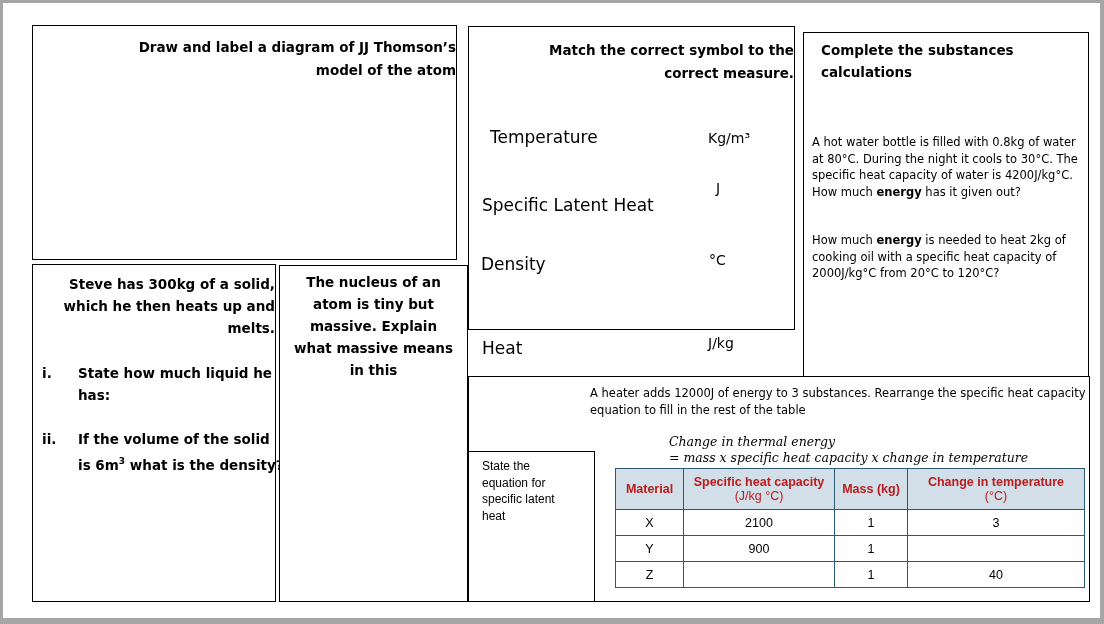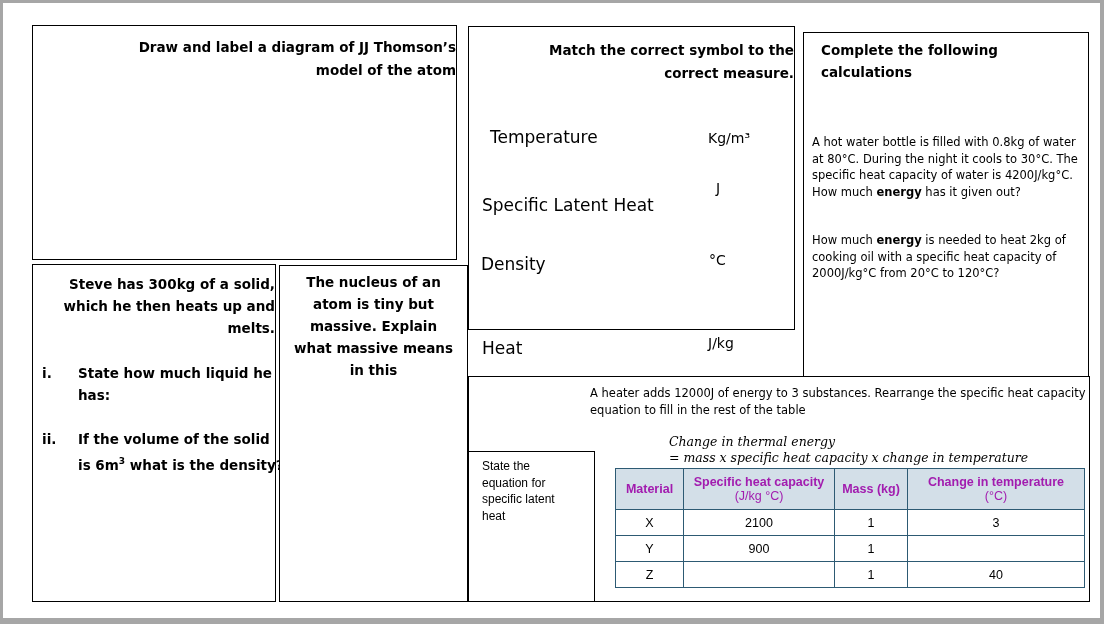--- a/index.html
+++ b/index.html
@@ -16,21 +16,21 @@
   .title { font-family:"DejaVu Sans", sans-serif; font-weight:bold; font-size:13.5px; line-height:22px; text-align:right; }
   .abs { position:absolute; white-space:nowrap; }
   .body-s { font-size:11.5px; line-height:16.5px; }
   .measure { font-size:17px; }
   .unit { font-size:14px; }
   table.sh {
     position:absolute; border-collapse:collapse; font-family:"Liberation Sans", sans-serif;
     font-size:12.5px; text-align:center;
   }
   table.sh th {
-    background:#d3dfe8; font-weight:normal; color:#a21caf; border:1px solid #2d5a73;
+    background:#d3dfe8; font-weight:normal; color:#b91c1c; border:1px solid #2d5a73;
     padding:0; height:40px;
   }
   table.sh td { border:1px solid #2d5a73; border-left:1px solid #2d5a73; height:25px; padding:0; }
   table.sh th.b { font-weight:bold; }
   .eq { font-family:"DejaVu Serif", serif; font-style:italic; font-size:12.5px; line-height:16px; }
 </style>
 </head>
 <body>
 
 <div class="page">
@@ -50,21 +50,21 @@
     <div class="abs measure" style="left:13px;top:311px;">Heat</div>
 
     <div class="abs unit" style="left:239px;top:103px;">Kg/m³</div>
     <div class="abs unit" style="left:247px;top:153px;">J</div>
     <div class="abs unit" style="left:240px;top:225px;">°C</div>
     <div class="abs unit" style="left:239px;top:308px;">J/kg</div>
   </div>
 
   <div class="box" style="left:800px;top:29px;width:286px;height:348px;">
     <div class="abs" style="left:17px;top:6px;font-weight:bold;font-size:13.5px;line-height:22px;">
-      <div>Complete the following</div>
+      <div>Complete the substances</div>
       <div>calculations</div>
     </div>
     <div class="abs body-s" style="left:8px;top:101px;">
       <div>A hot water bottle is filled with 0.8kg of water</div>
       <div>at 80°C. During the night it cools to 30°C. The</div>
       <div>specific heat capacity of water is 4200J/kg°C.</div>
       <div><span>How much </span><span class="bold">energy</span><span> has it given out?</span></div>
     </div>
     <div class="abs body-s" style="left:8px;top:199px;">
       <div><span>How much </span><span class="bold">energy</span><span> is needed to heat 2kg of</span></div>

